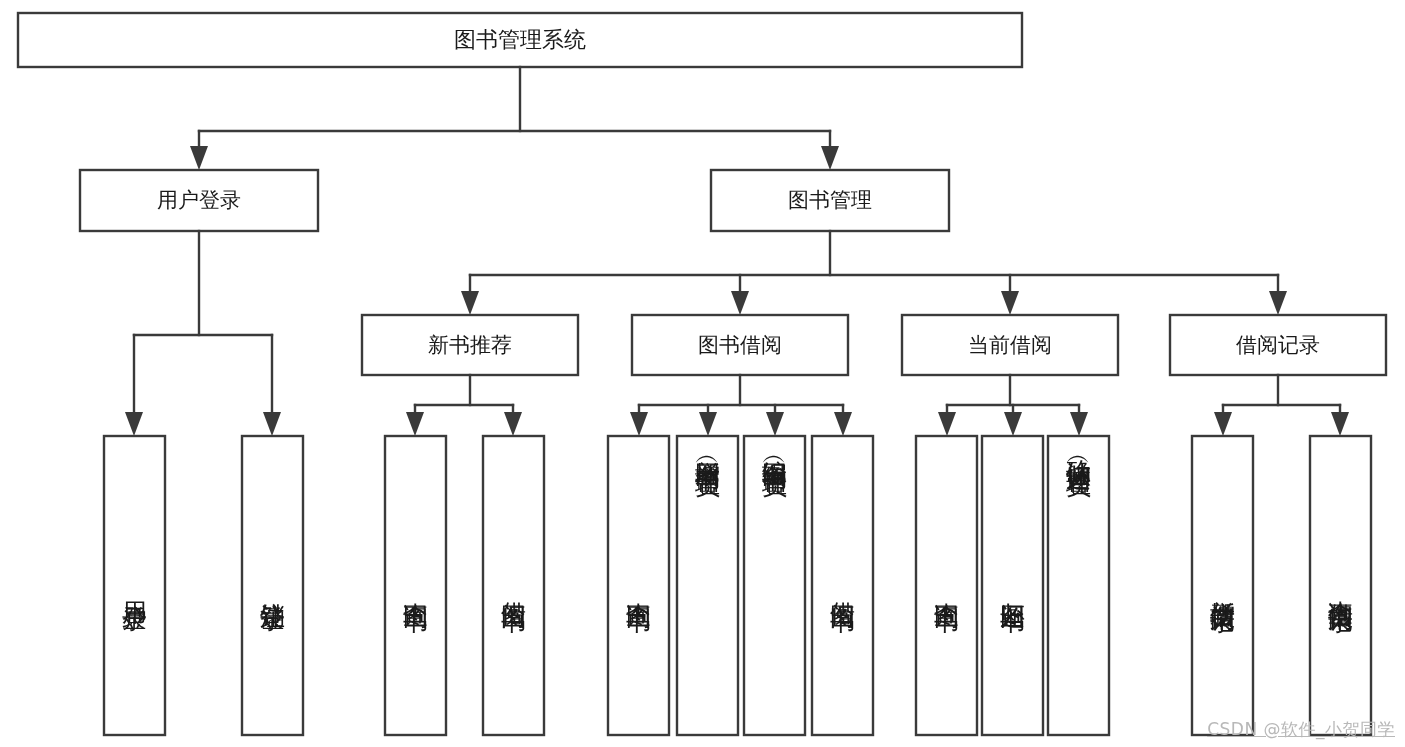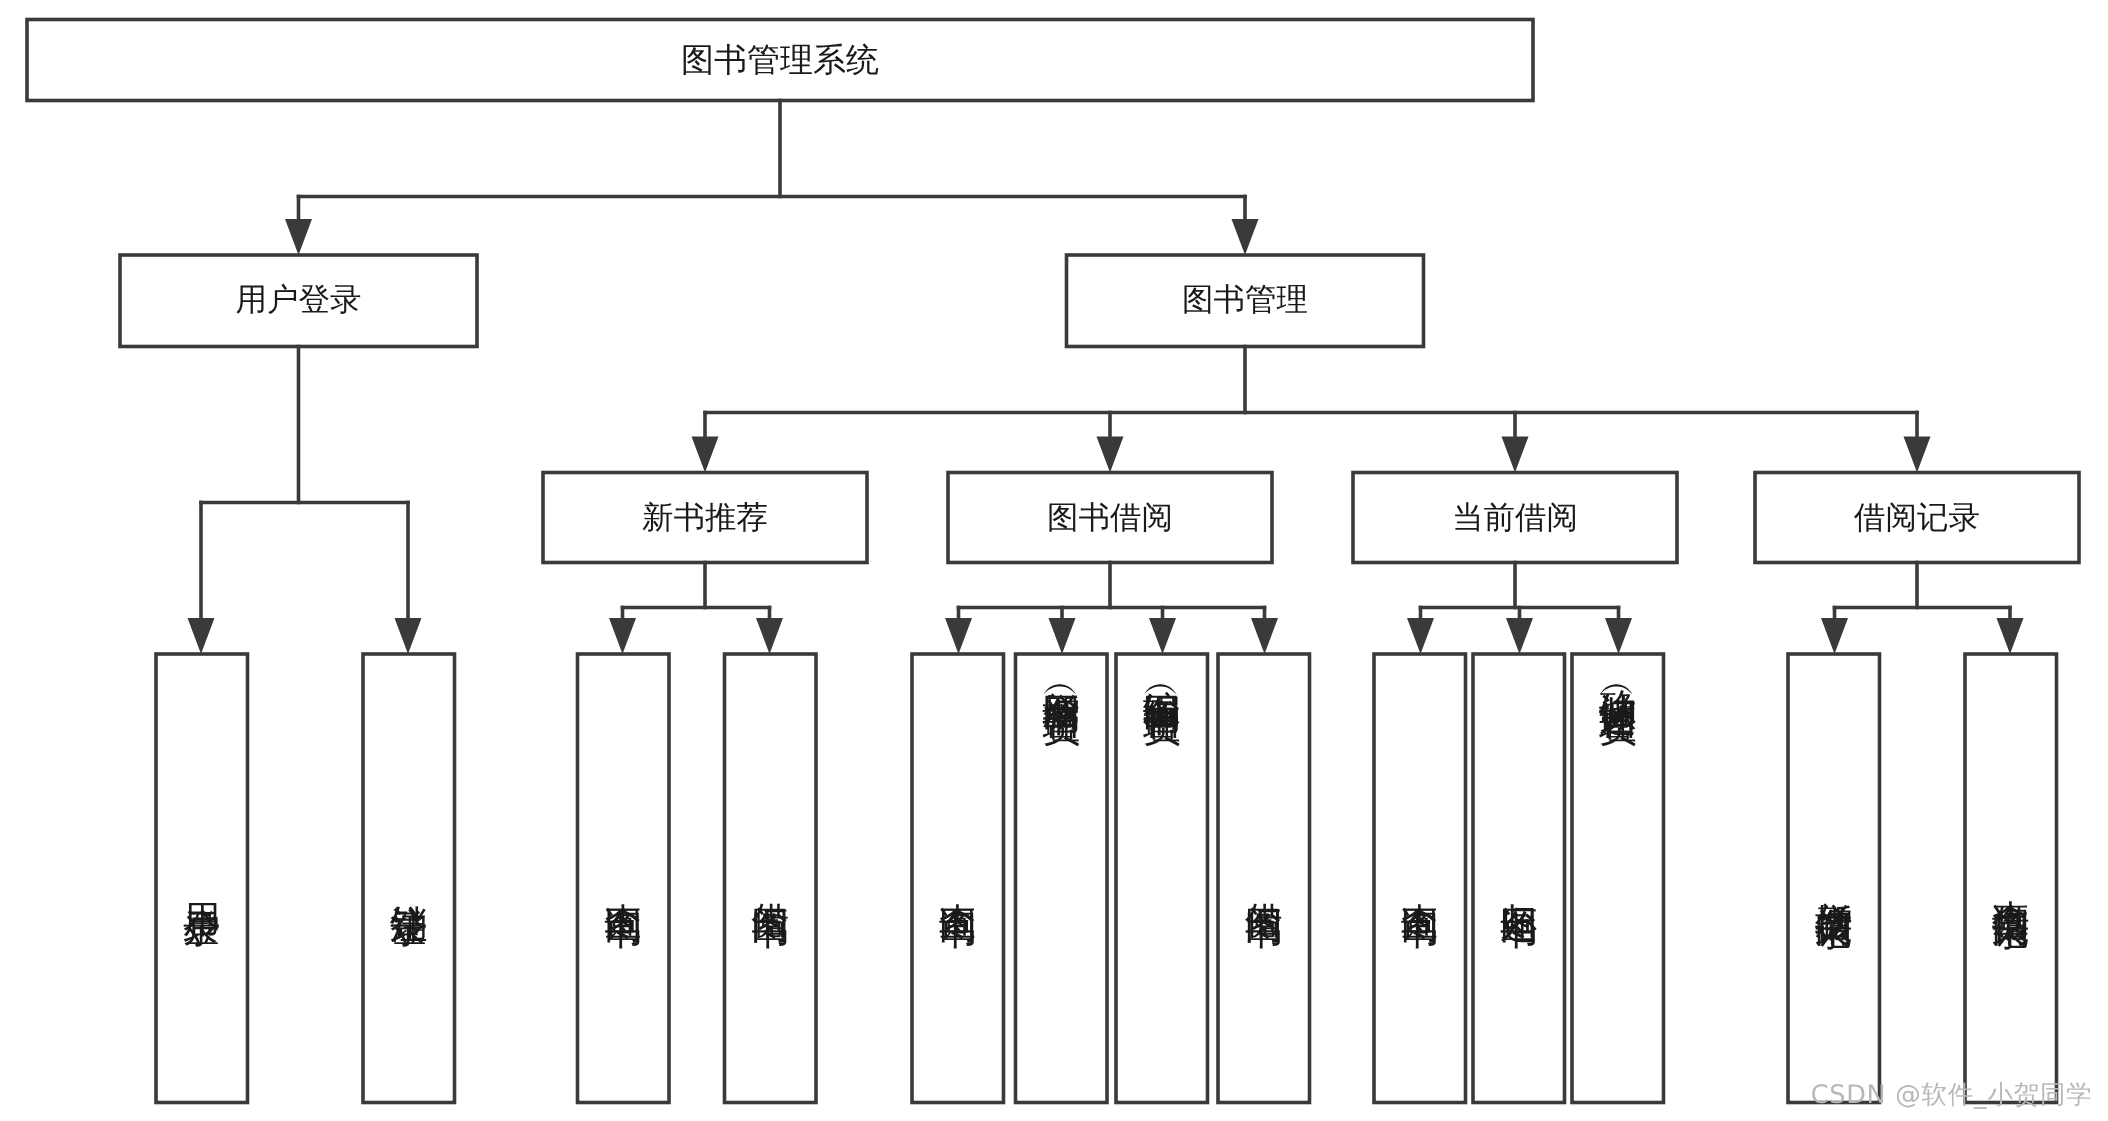--- a/index.html
+++ b/index.html
@@ -78,20 +78,21 @@
   }
   .watermark {
     position: absolute;
     right: 10px;
     bottom: 6px;
     font-family: "DejaVu Sans", "Liberation Sans", sans-serif;
     font-size: 17px;
     color: #b8b8b8;
     letter-spacing: 0.5px;
     white-space: nowrap;
+    text-decoration: underline;
   }
 </style>
 </head>
 <body>
 
 <div id="diagram-root">
 
   <svg class="diagram-canvas" viewBox="0 0 1405 747" xmlns="http://www.w3.org/2000/svg">
 
     <defs>

